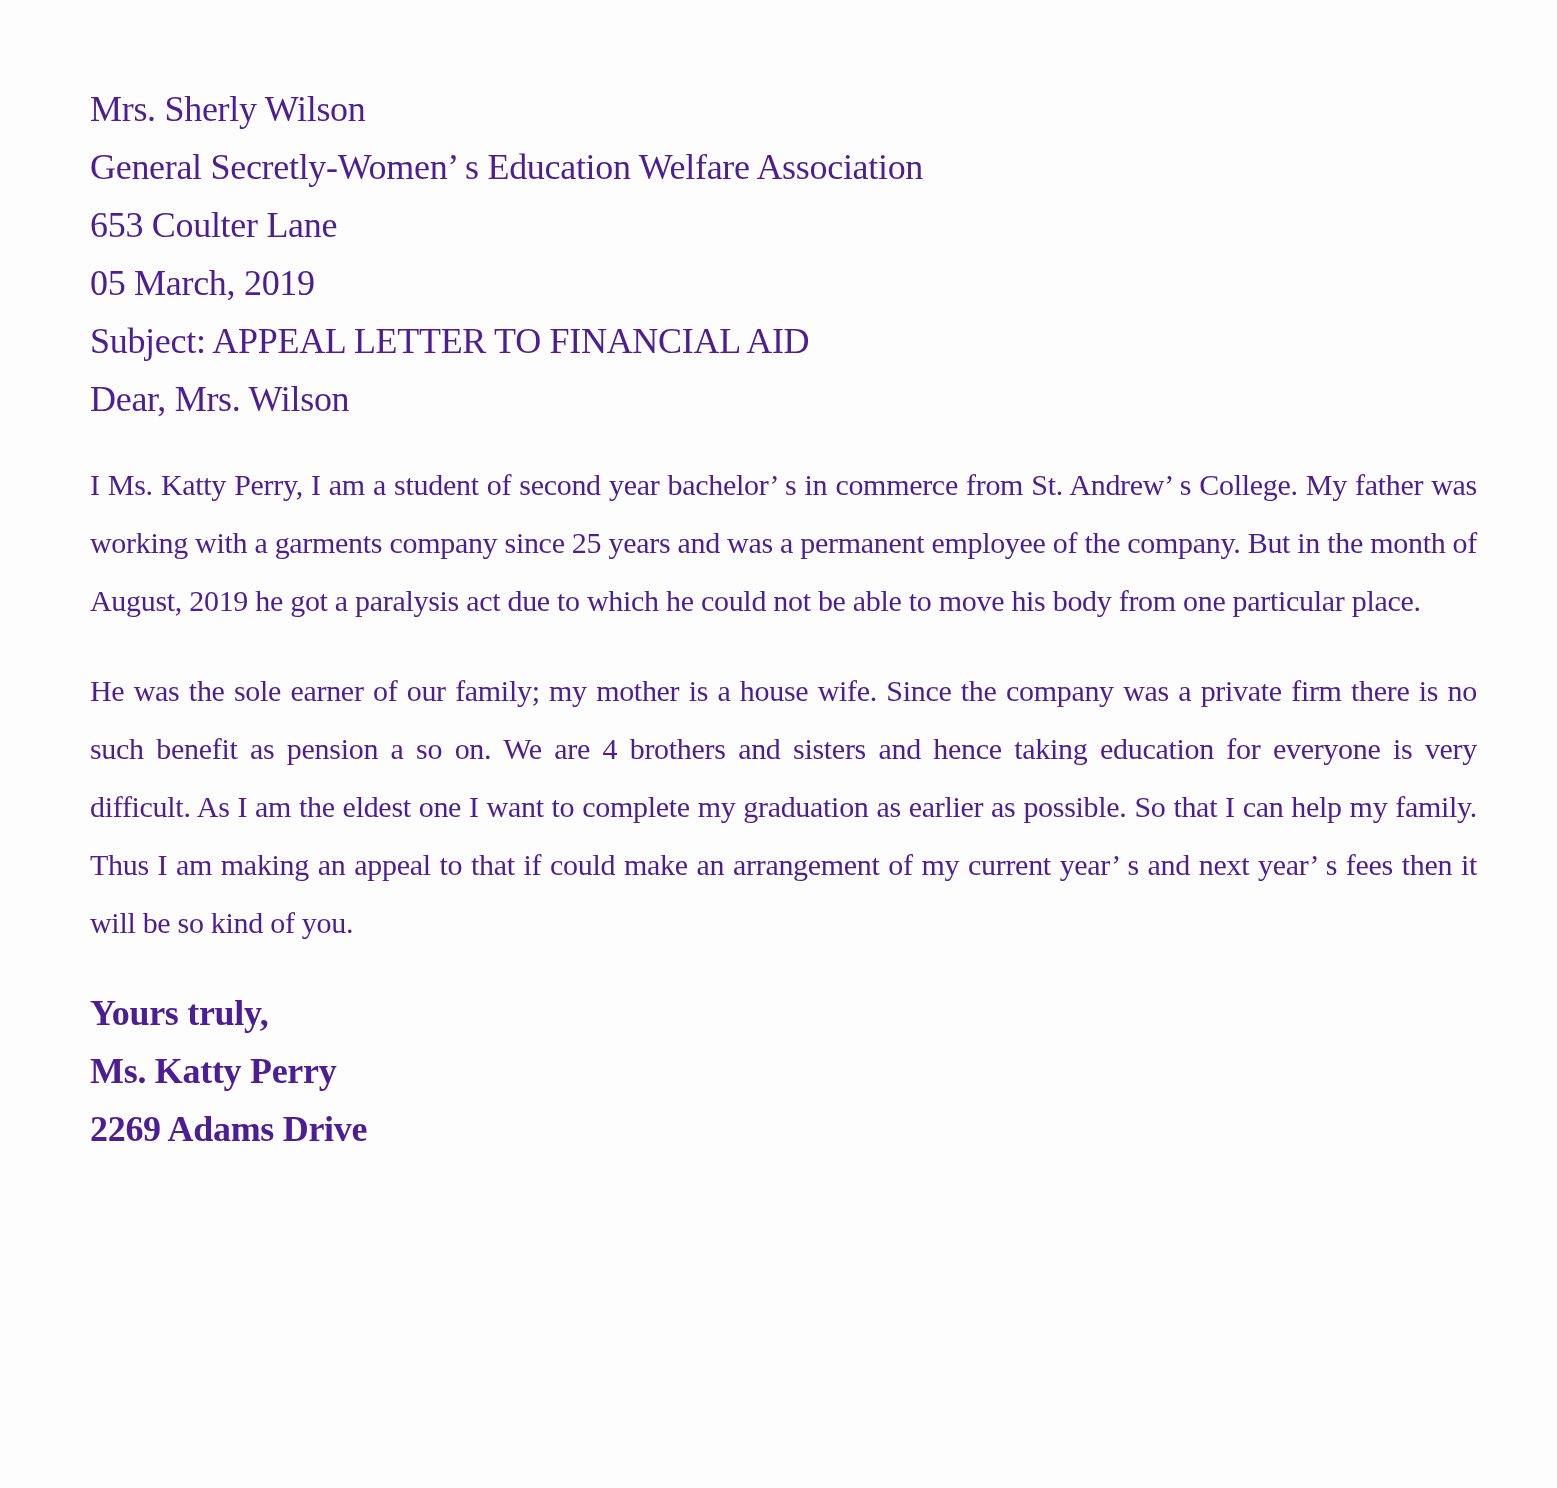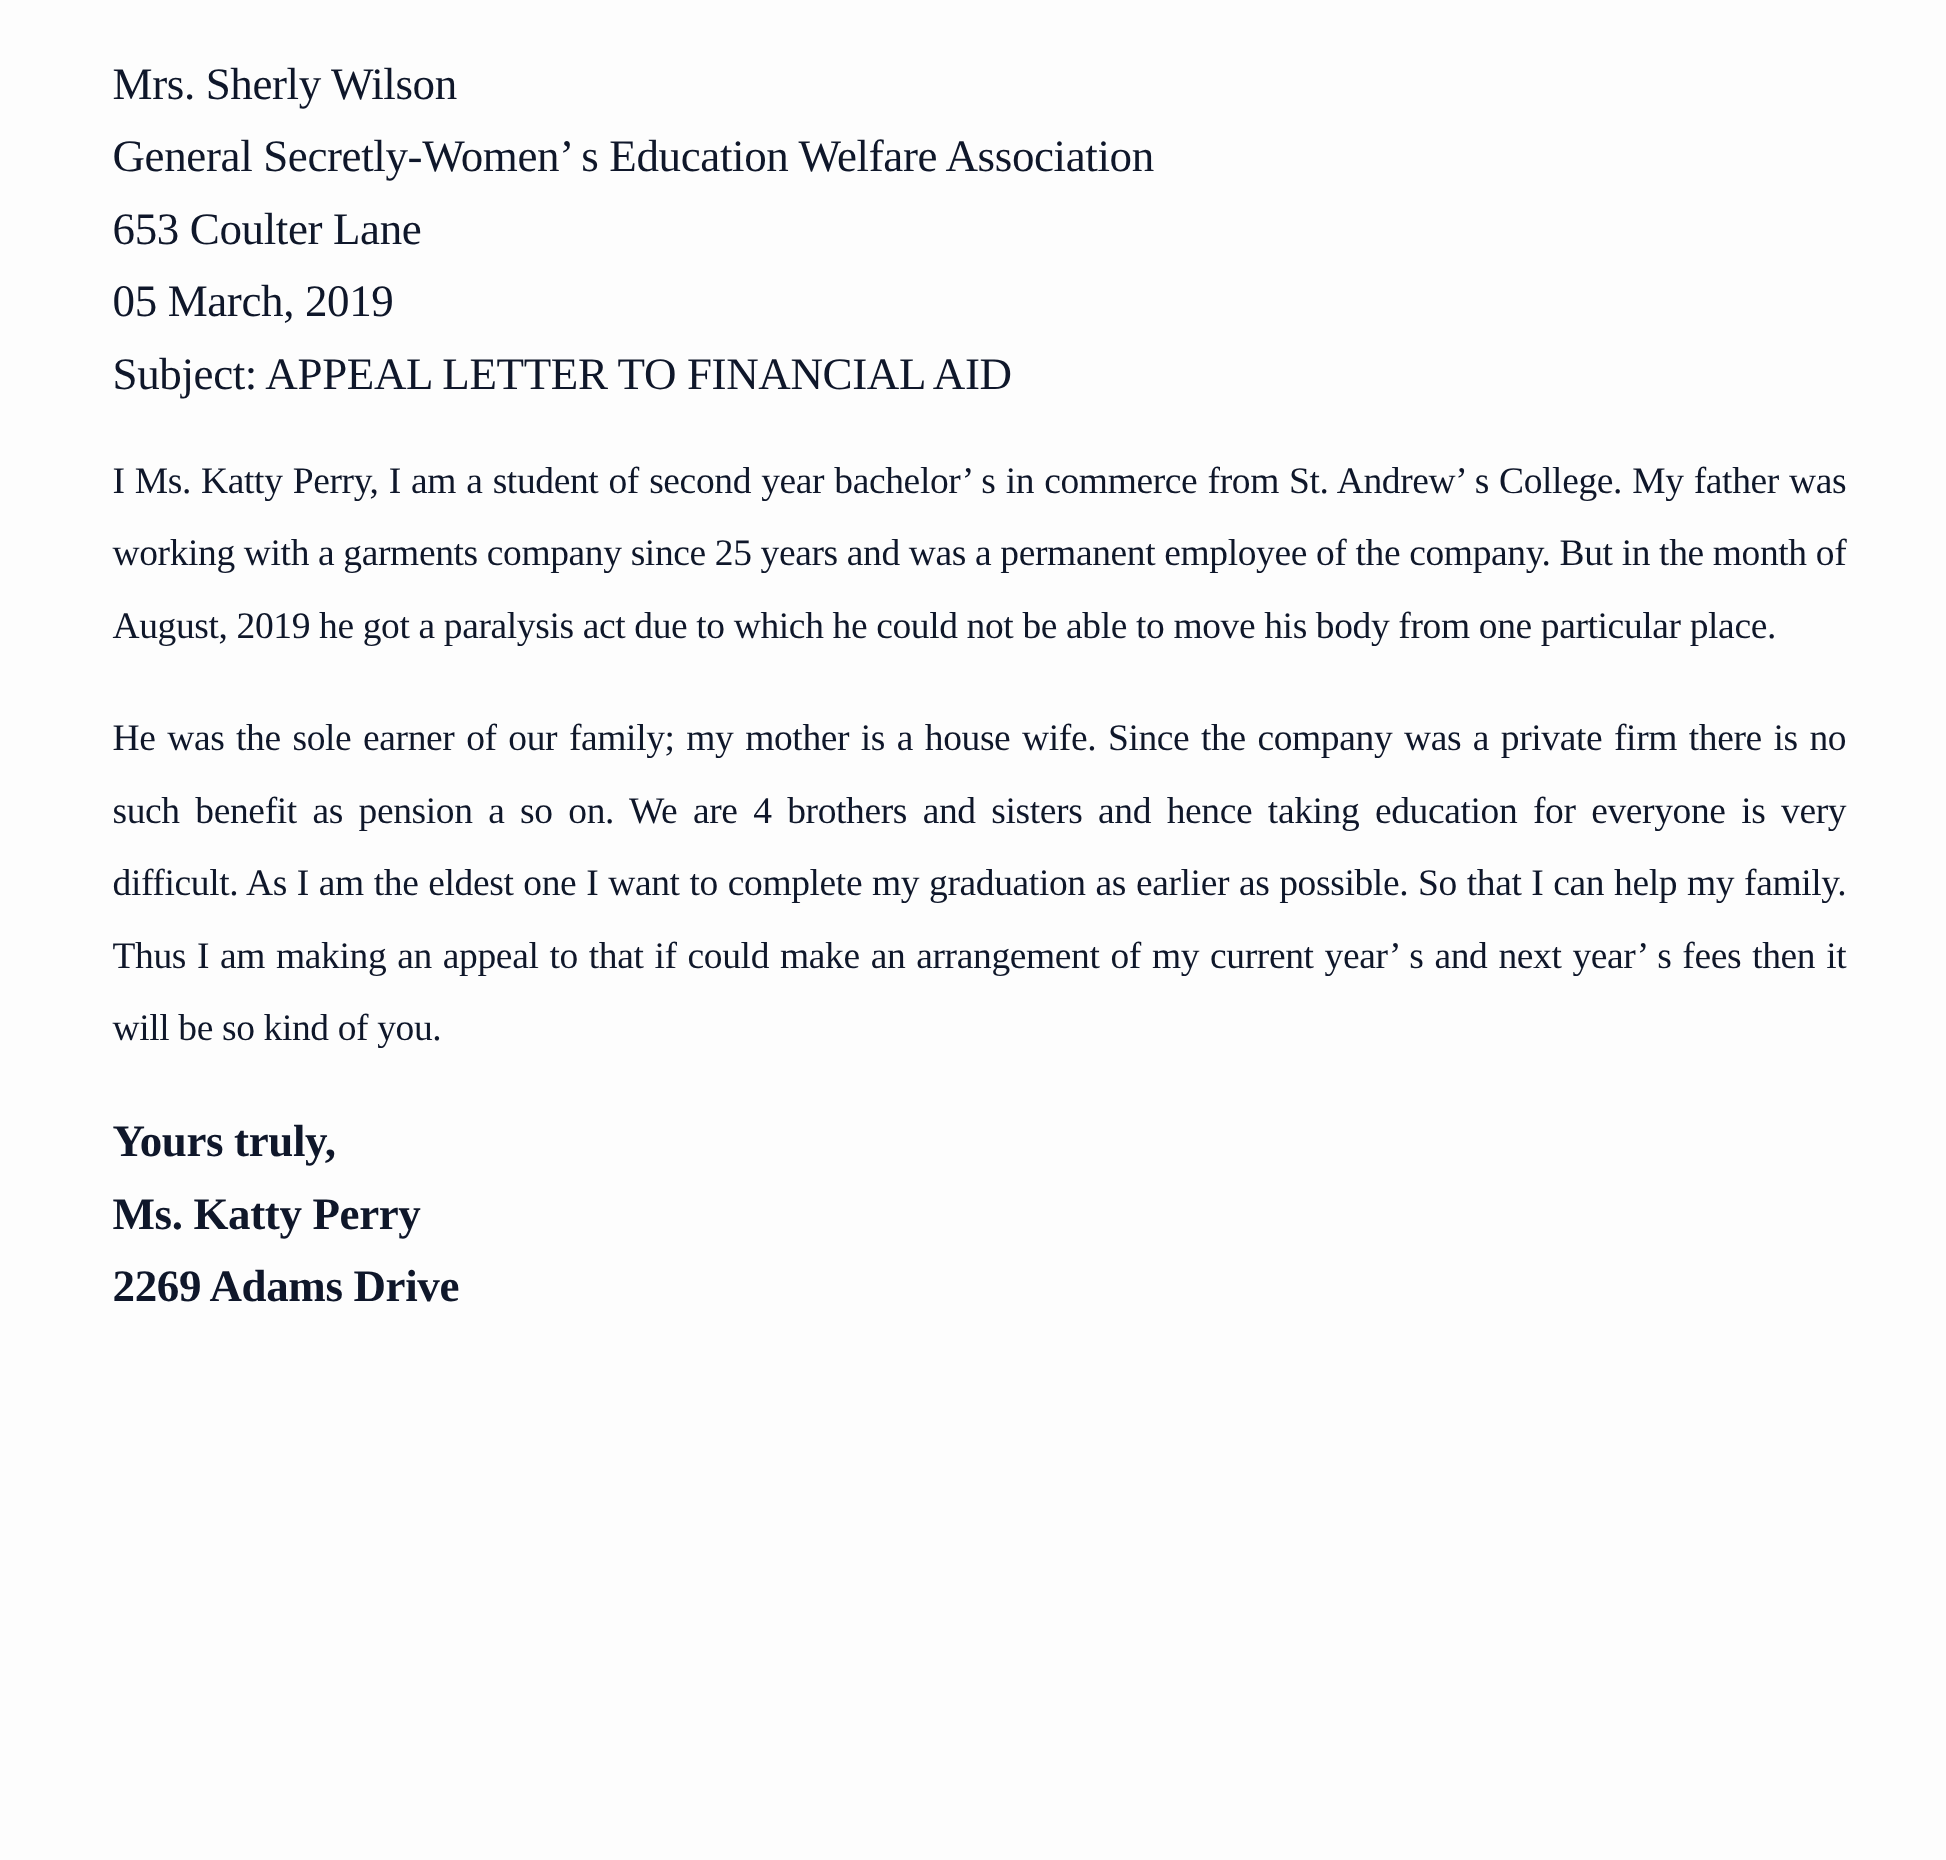--- a/index.html
+++ b/index.html
@@ -6,24 +6,24 @@
     margin: 0;
     padding: 0;
     background: #ffffff;
   }
   .page {
     position: relative;
     width: 1557px;
     height: 1488px;
     background: #fdfdfd;
     box-sizing: border-box;
-    padding: 38px 80px 0 90px;
+    padding: 80px 80px 0 90px;
     overflow: hidden;
     font-family: "Liberation Serif", "DejaVu Serif", serif;
-    color: #0f172a;
+    color: #4c1d95;
     letter-spacing: -0.3px;
   }
   .header-block {
     margin: 0 0 28px 0;
   }
   .header-line {
     font-size: 36px;
     line-height: 58px;
     white-space: nowrap;
   }
@@ -48,20 +48,21 @@
 <body>
 
 <div class="page">
 
   <div class="header-block">
     <div class="header-line">Mrs. Sherly Wilson</div>
     <div class="header-line">General Secretly-Women’ s Education Welfare Association</div>
     <div class="header-line">653 Coulter Lane</div>
     <div class="header-line">05 March, 2019</div>
     <div class="header-line">Subject: APPEAL LETTER TO FINANCIAL AID</div>
+    <div class="header-line">Dear, Mrs. Wilson</div>
   </div>
 
   <div class="para">I Ms. Katty Perry, I am a student of second year bachelor’ s in commerce from St. Andrew’ s College. My father was working with a garments company since 25 years and was a permanent employee of the company. But in the month of August, 2019 he got a paralysis act due to which he could not be able to move his body from one particular place.</div>
 
   <div class="para">He was the sole earner of our family; my mother is a house wife. Since the company was a private firm there is no such benefit as pension a so on. We are 4 brothers and sisters and hence taking education for everyone is very difficult. As I am the eldest one I want to complete my graduation as earlier as possible. So that I can help my family. Thus I am making an appeal to that if could make an arrangement of my current year’ s and next year’ s fees then it will be so kind of you.</div>
 
   <div class="signature-block">
     <div class="signature-line">Yours truly,</div>
     <div class="signature-line">Ms. Katty Perry</div>
     <div class="signature-line">2269 Adams Drive</div>

